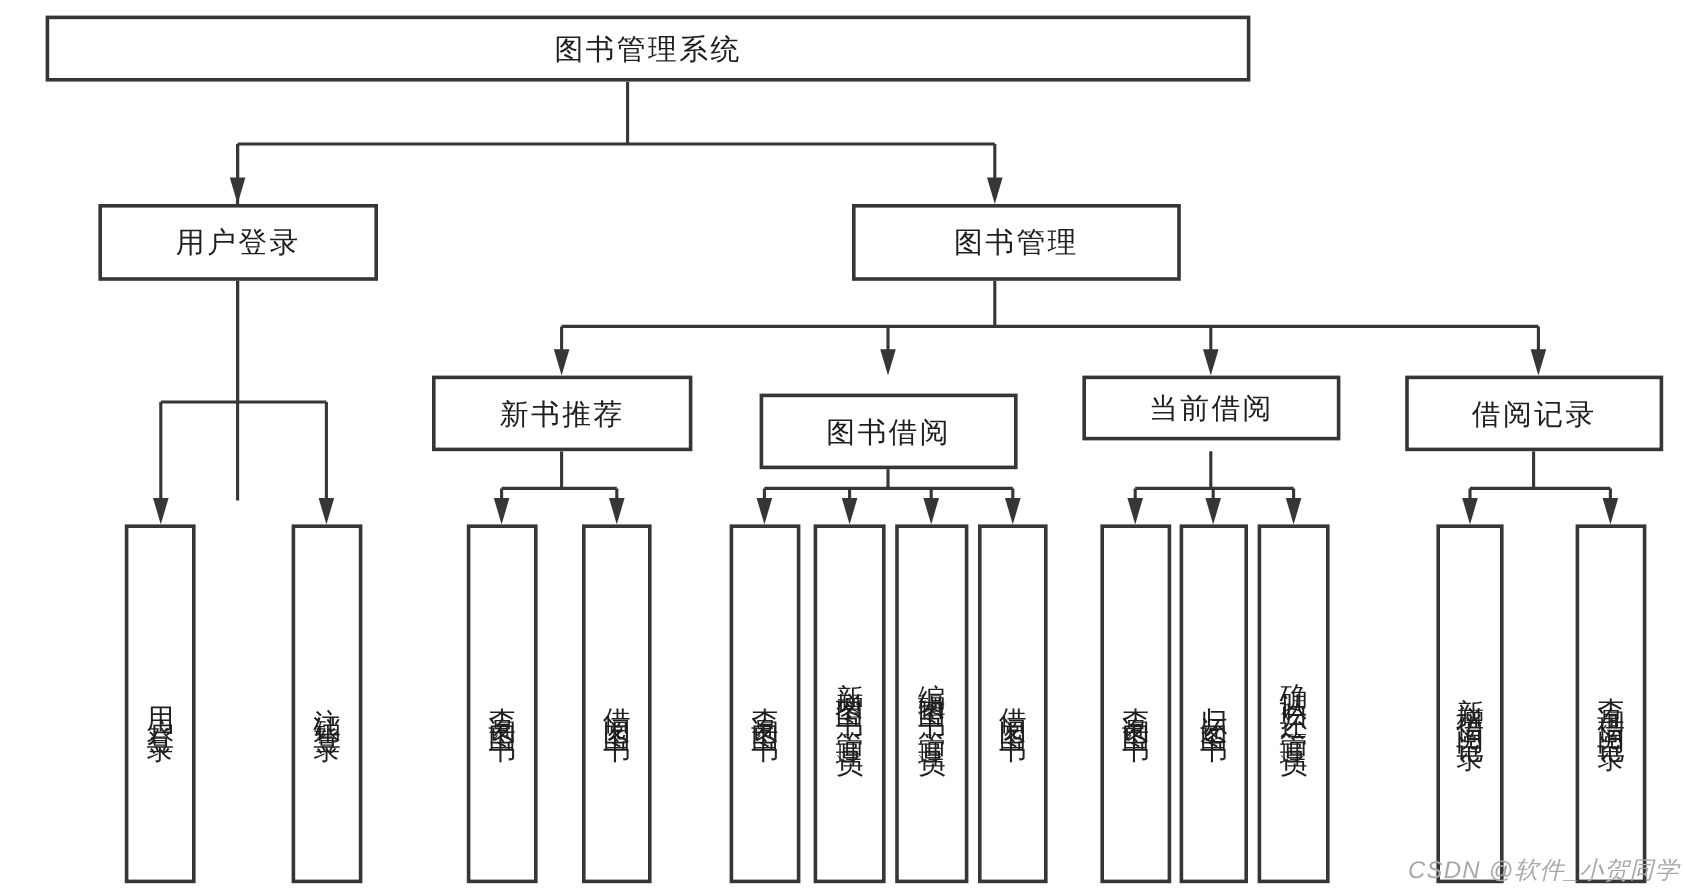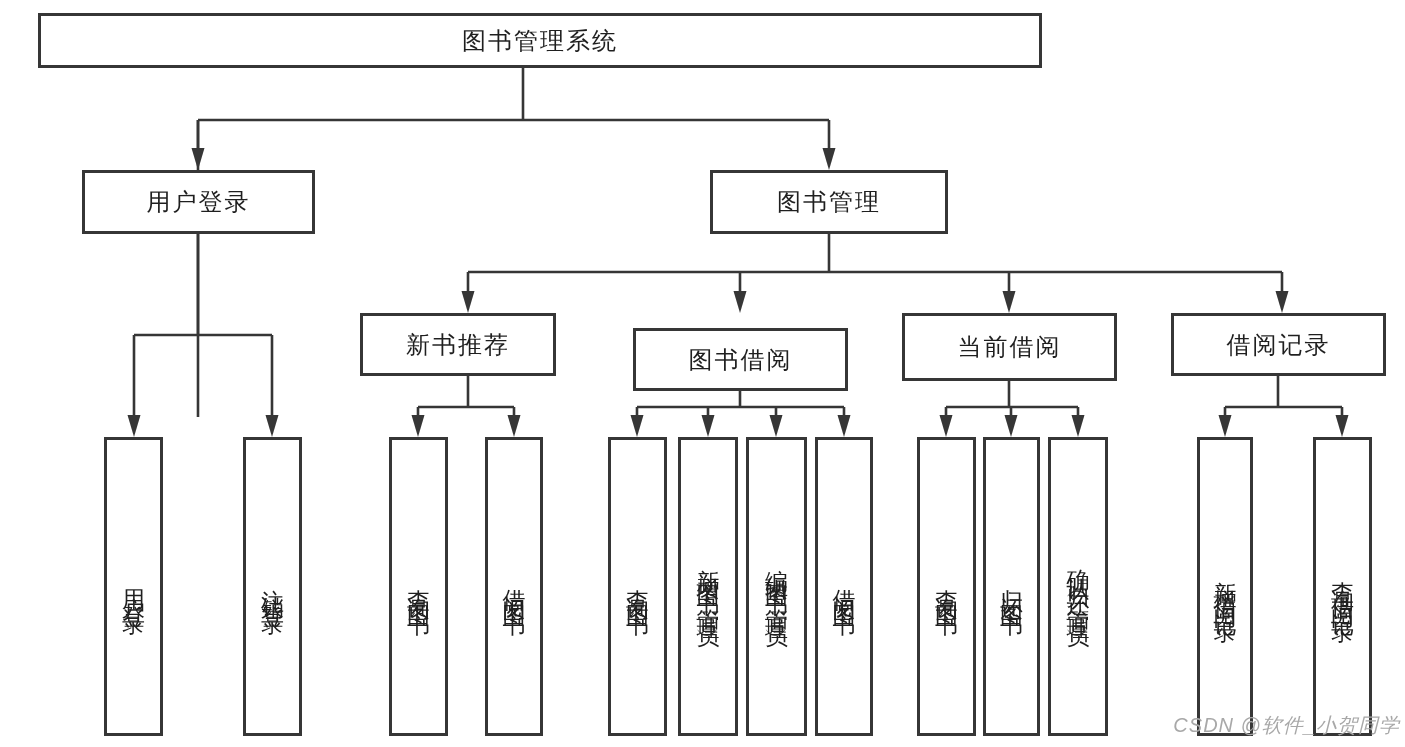--- a/index.html
+++ b/index.html
@@ -107,25 +107,25 @@
     <polygon points="1071.5,415 1084.5,415 1078,437"></polygon>
 
     <path d="M1278 376 V407 M1225 407 H1342 M1225 407 V419 M1342 407 V419"></path>
     <polygon points="1218.5,415 1231.5,415 1225,437"></polygon>
     <polygon points="1335.5,415 1348.5,415 1342,437"></polygon>
   </svg>
 
   <div class="node hnode" style="left:21px; top:13px; width:1004px; height:55px;margin-left:17px;">图书管理系统</div>
 
   <div class="node hnode" style="left:82px; top:170px; width:233px; height:64px;">用户登录</div>
-  <div class="node hnode" style="left:710px; top:170px; width:238px; height:64px;">图书管理</div>
+  <div class="node hnode" style="left:710px; top:170px; width:274px; height:64px;">图书管理</div>
 
-  <div class="node hnode" style="left:360px; top:313px; width:196px; height:63px;">新书推荐</div>
+  <div class="node hnode" style="left:360px; top:313px; width:217px; height:63px;">新书推荐</div>
   <div class="node hnode" style="left:633px; top:328px; width:215px; height:63px;">图书借阅</div>
-  <div class="node hnode" style="left:902px; top:313px; width:215px; height:68px;">当前借阅</div>
+  <div class="node hnode" style="left:902px; top:313px; width:215px; height:54px;">当前借阅</div>
   <div class="node hnode" style="left:1171px; top:313px; width:215px; height:63px;">借阅记录</div>
 
   <div class="node vnode" style="left:104px; width:59px;">
     <span class="vtext">用户登录</span>
   </div>
   <div class="node vnode" style="left:243px; width:59px;">
     <span class="vtext">注销登录</span>
   </div>
 
   <div class="node vnode" style="left:389px; width:59px;">

